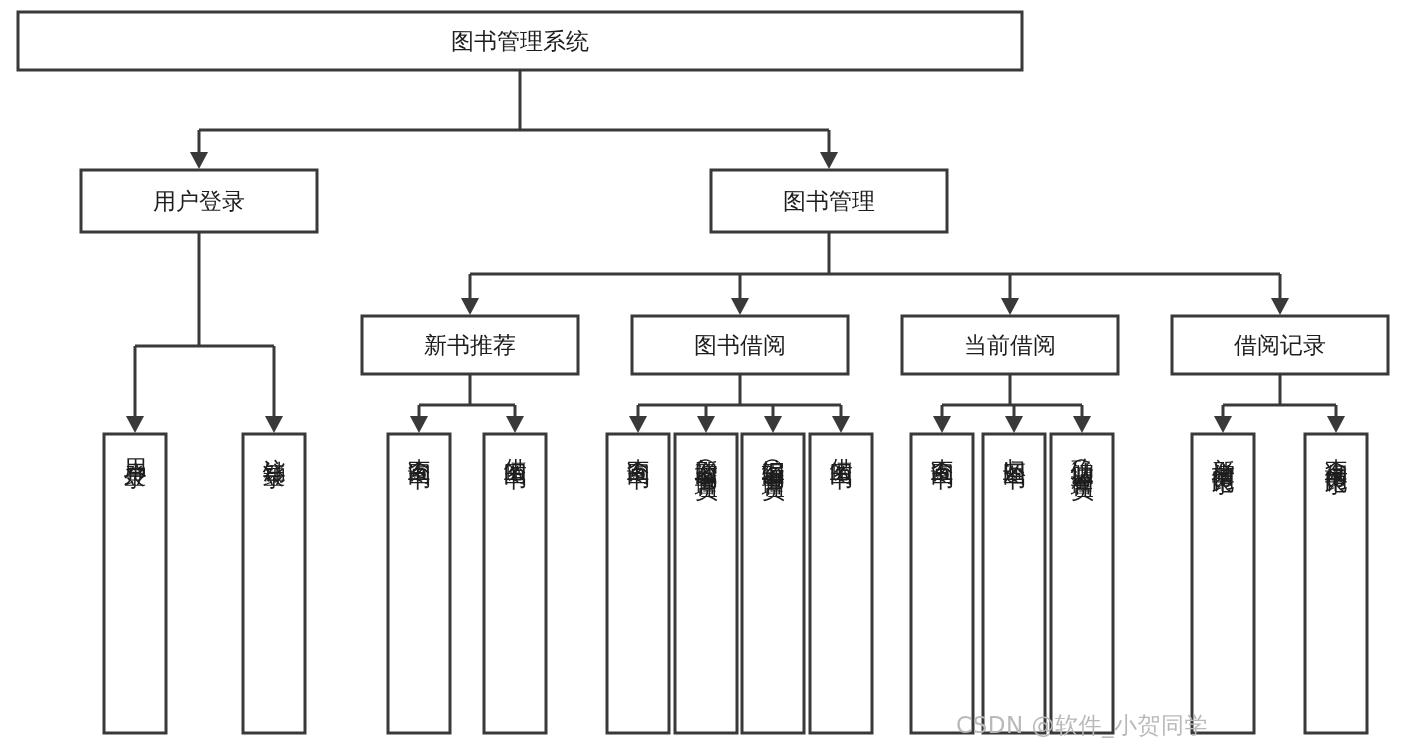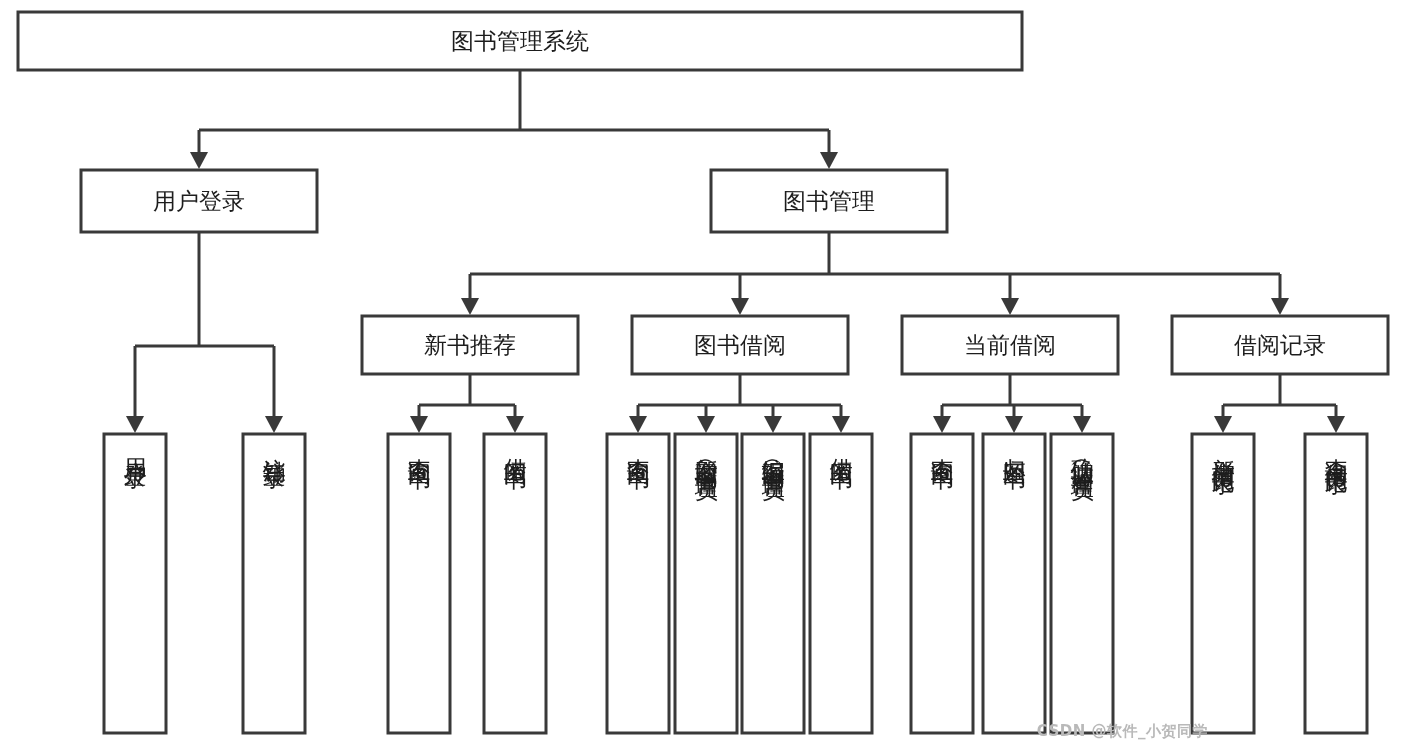--- a/index.html
+++ b/index.html
@@ -63,25 +63,24 @@
     line-height: 1.02;
     color: #1d1d1d;
     letter-spacing: 3px;
     white-space: nowrap;
   }
   #watermark {
     position: absolute;
     right: 8px;
     bottom: 6px;
     font-family: "DejaVu Sans", "Liberation Sans", sans-serif;
-    font-size: 15px;
+    font-size: 23px;
     color: #b9b9b9;
     letter-spacing: 0.5px;
     white-space: nowrap;
-    font-weight: bold;
   }
 </style>
 </head>
 <body>
 
 <div id="diagram-root">
   <svg class="flow" viewBox="0 0 1405 747" xmlns="http://www.w3.org/2000/svg">
     <g id="connectors">
         <path d="M 520 70 L 520 130" class="connector"></path>
         <path d="M 199 130 L 829 130" class="connector"></path>

